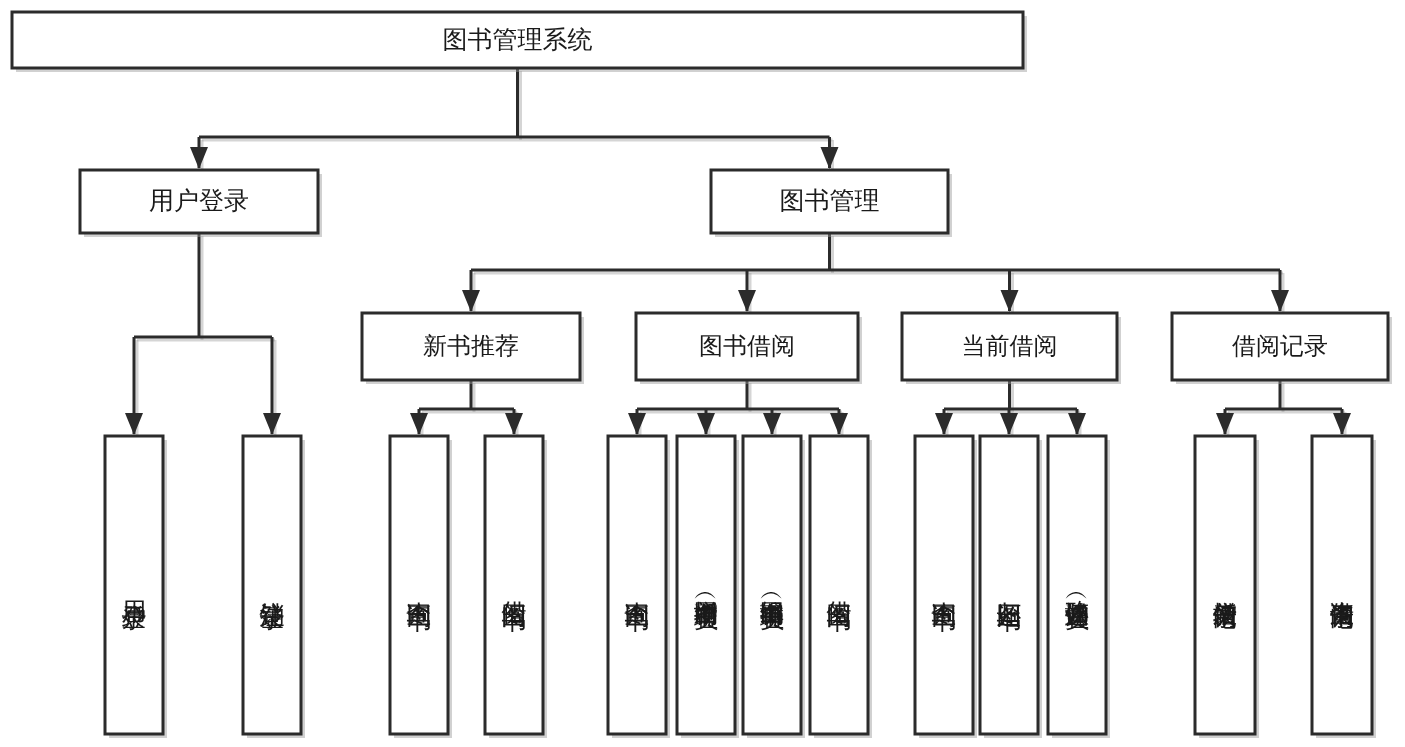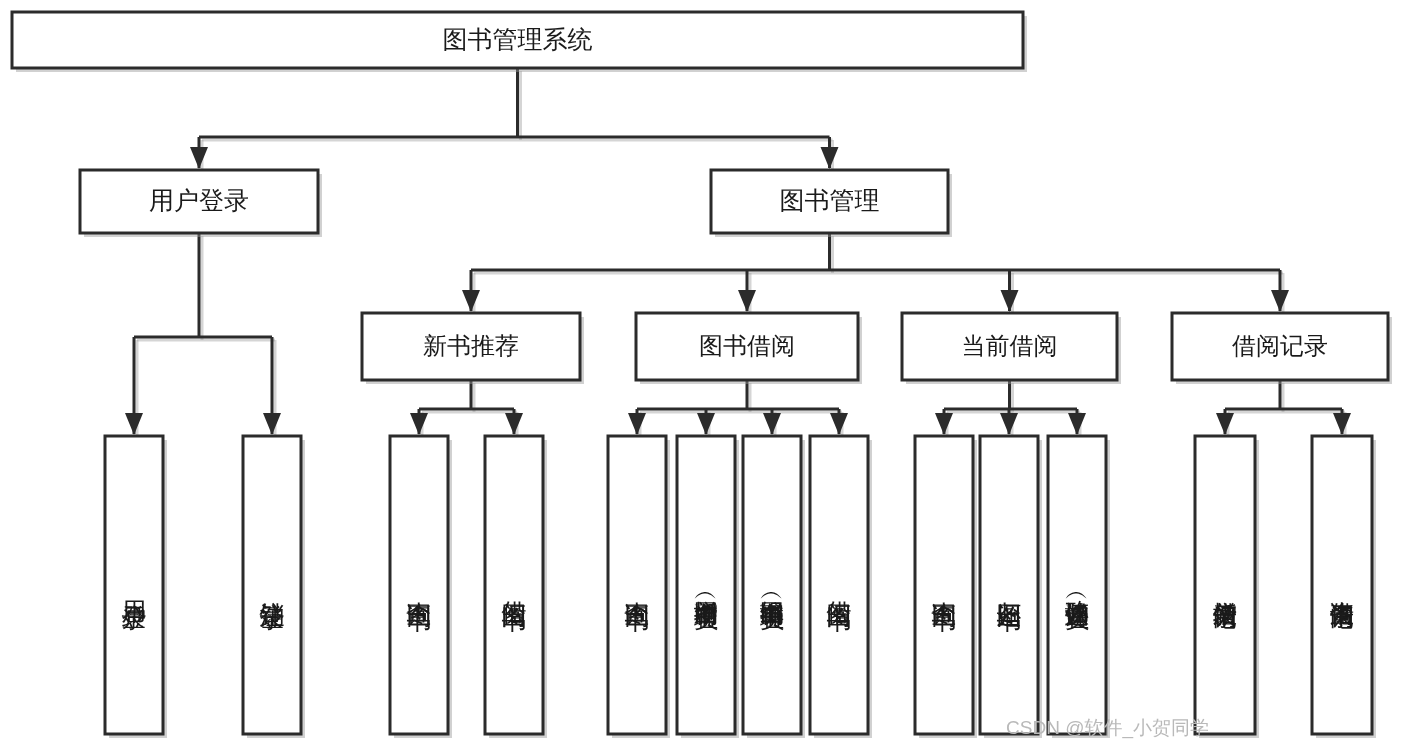--- a/index.html
+++ b/index.html
@@ -188,14 +188,13 @@
       <div class="leaf-label-wrap tall" style="left: 677px; top: 436px; width: 58px; height: 298px;">新增图书（管理员）</div>
       <div class="leaf-label-wrap tall" style="left: 743px; top: 436px; width: 58px; height: 298px;">编辑图书（管理员）</div>
       <div class="leaf-label-wrap" style="left: 810px; top: 436px; width: 58px; height: 298px;">借阅图书</div>
       <div class="leaf-label-wrap" style="left: 915px; top: 436px; width: 58px; height: 298px;">查询图书</div>
       <div class="leaf-label-wrap" style="left: 980px; top: 436px; width: 58px; height: 298px;">归还图书</div>
       <div class="leaf-label-wrap tall" style="left: 1048px; top: 436px; width: 58px; height: 298px;">确认归还（管理员）</div>
       <div class="leaf-label-wrap tall" style="left: 1195px; top: 436px; width: 60px; height: 298px;">新增借阅记录</div>
       <div class="leaf-label-wrap tall" style="left: 1312px; top: 436px; width: 60px; height: 298px;">查询借阅记录</div>
     </div>
 
-  <div id="watermark">CSDN @软件_小贺同学</div>
 </div>
 
 </body></html>

